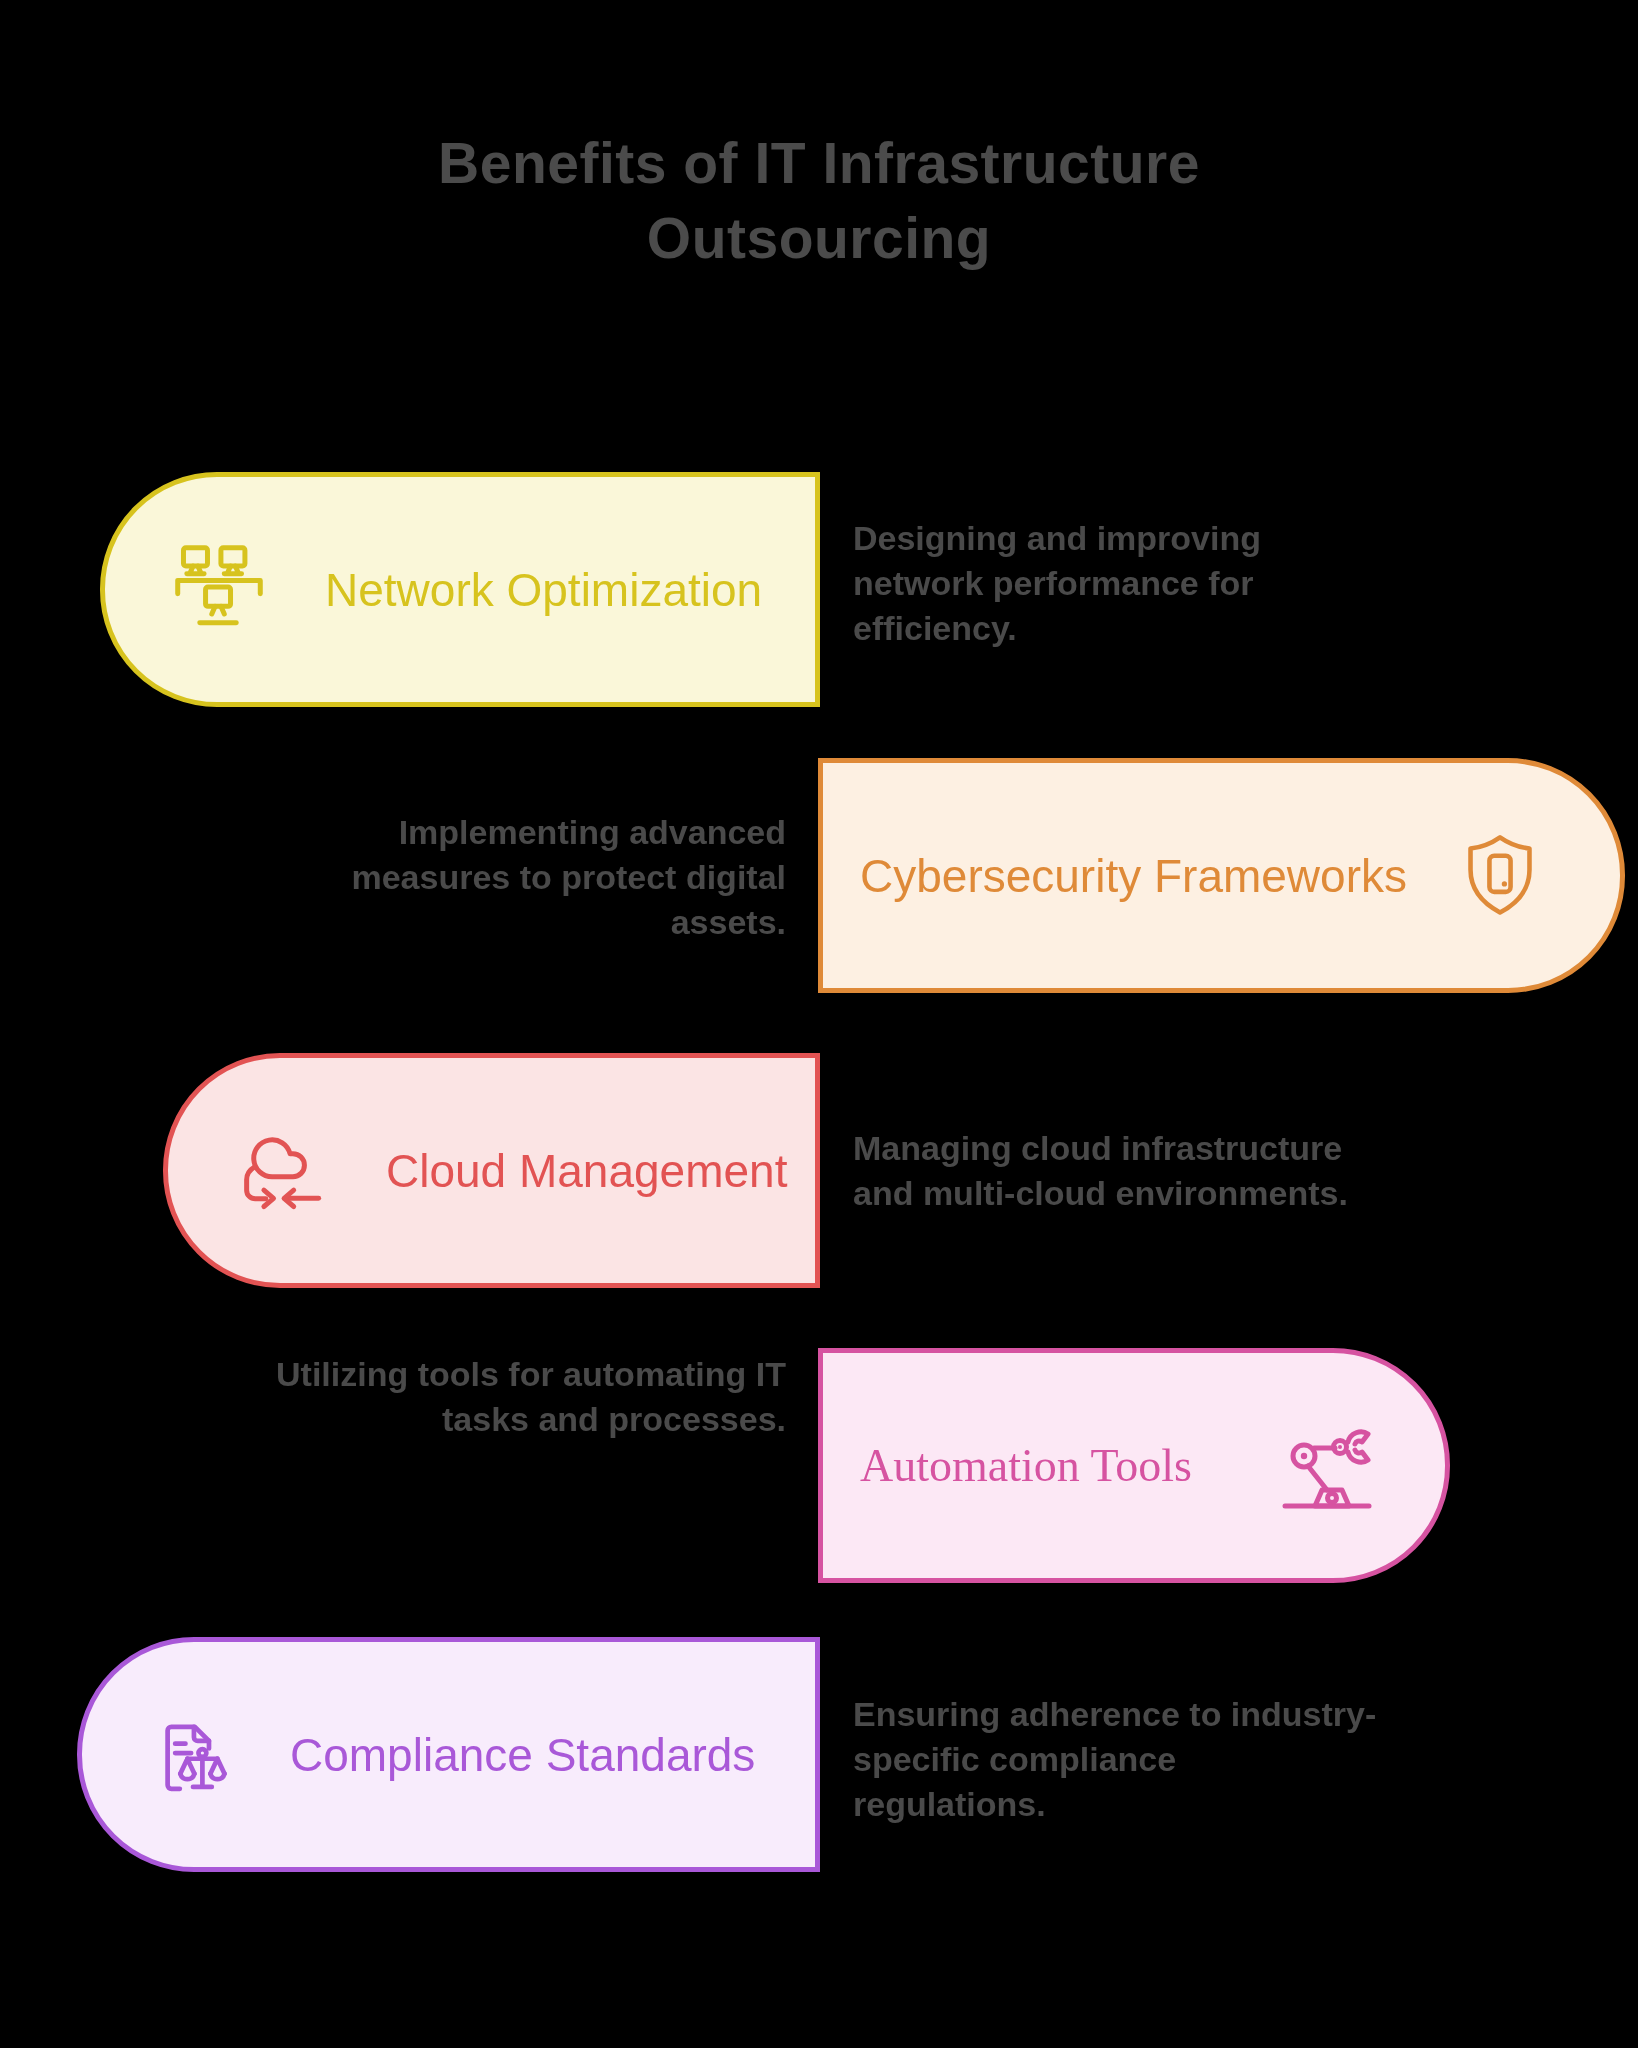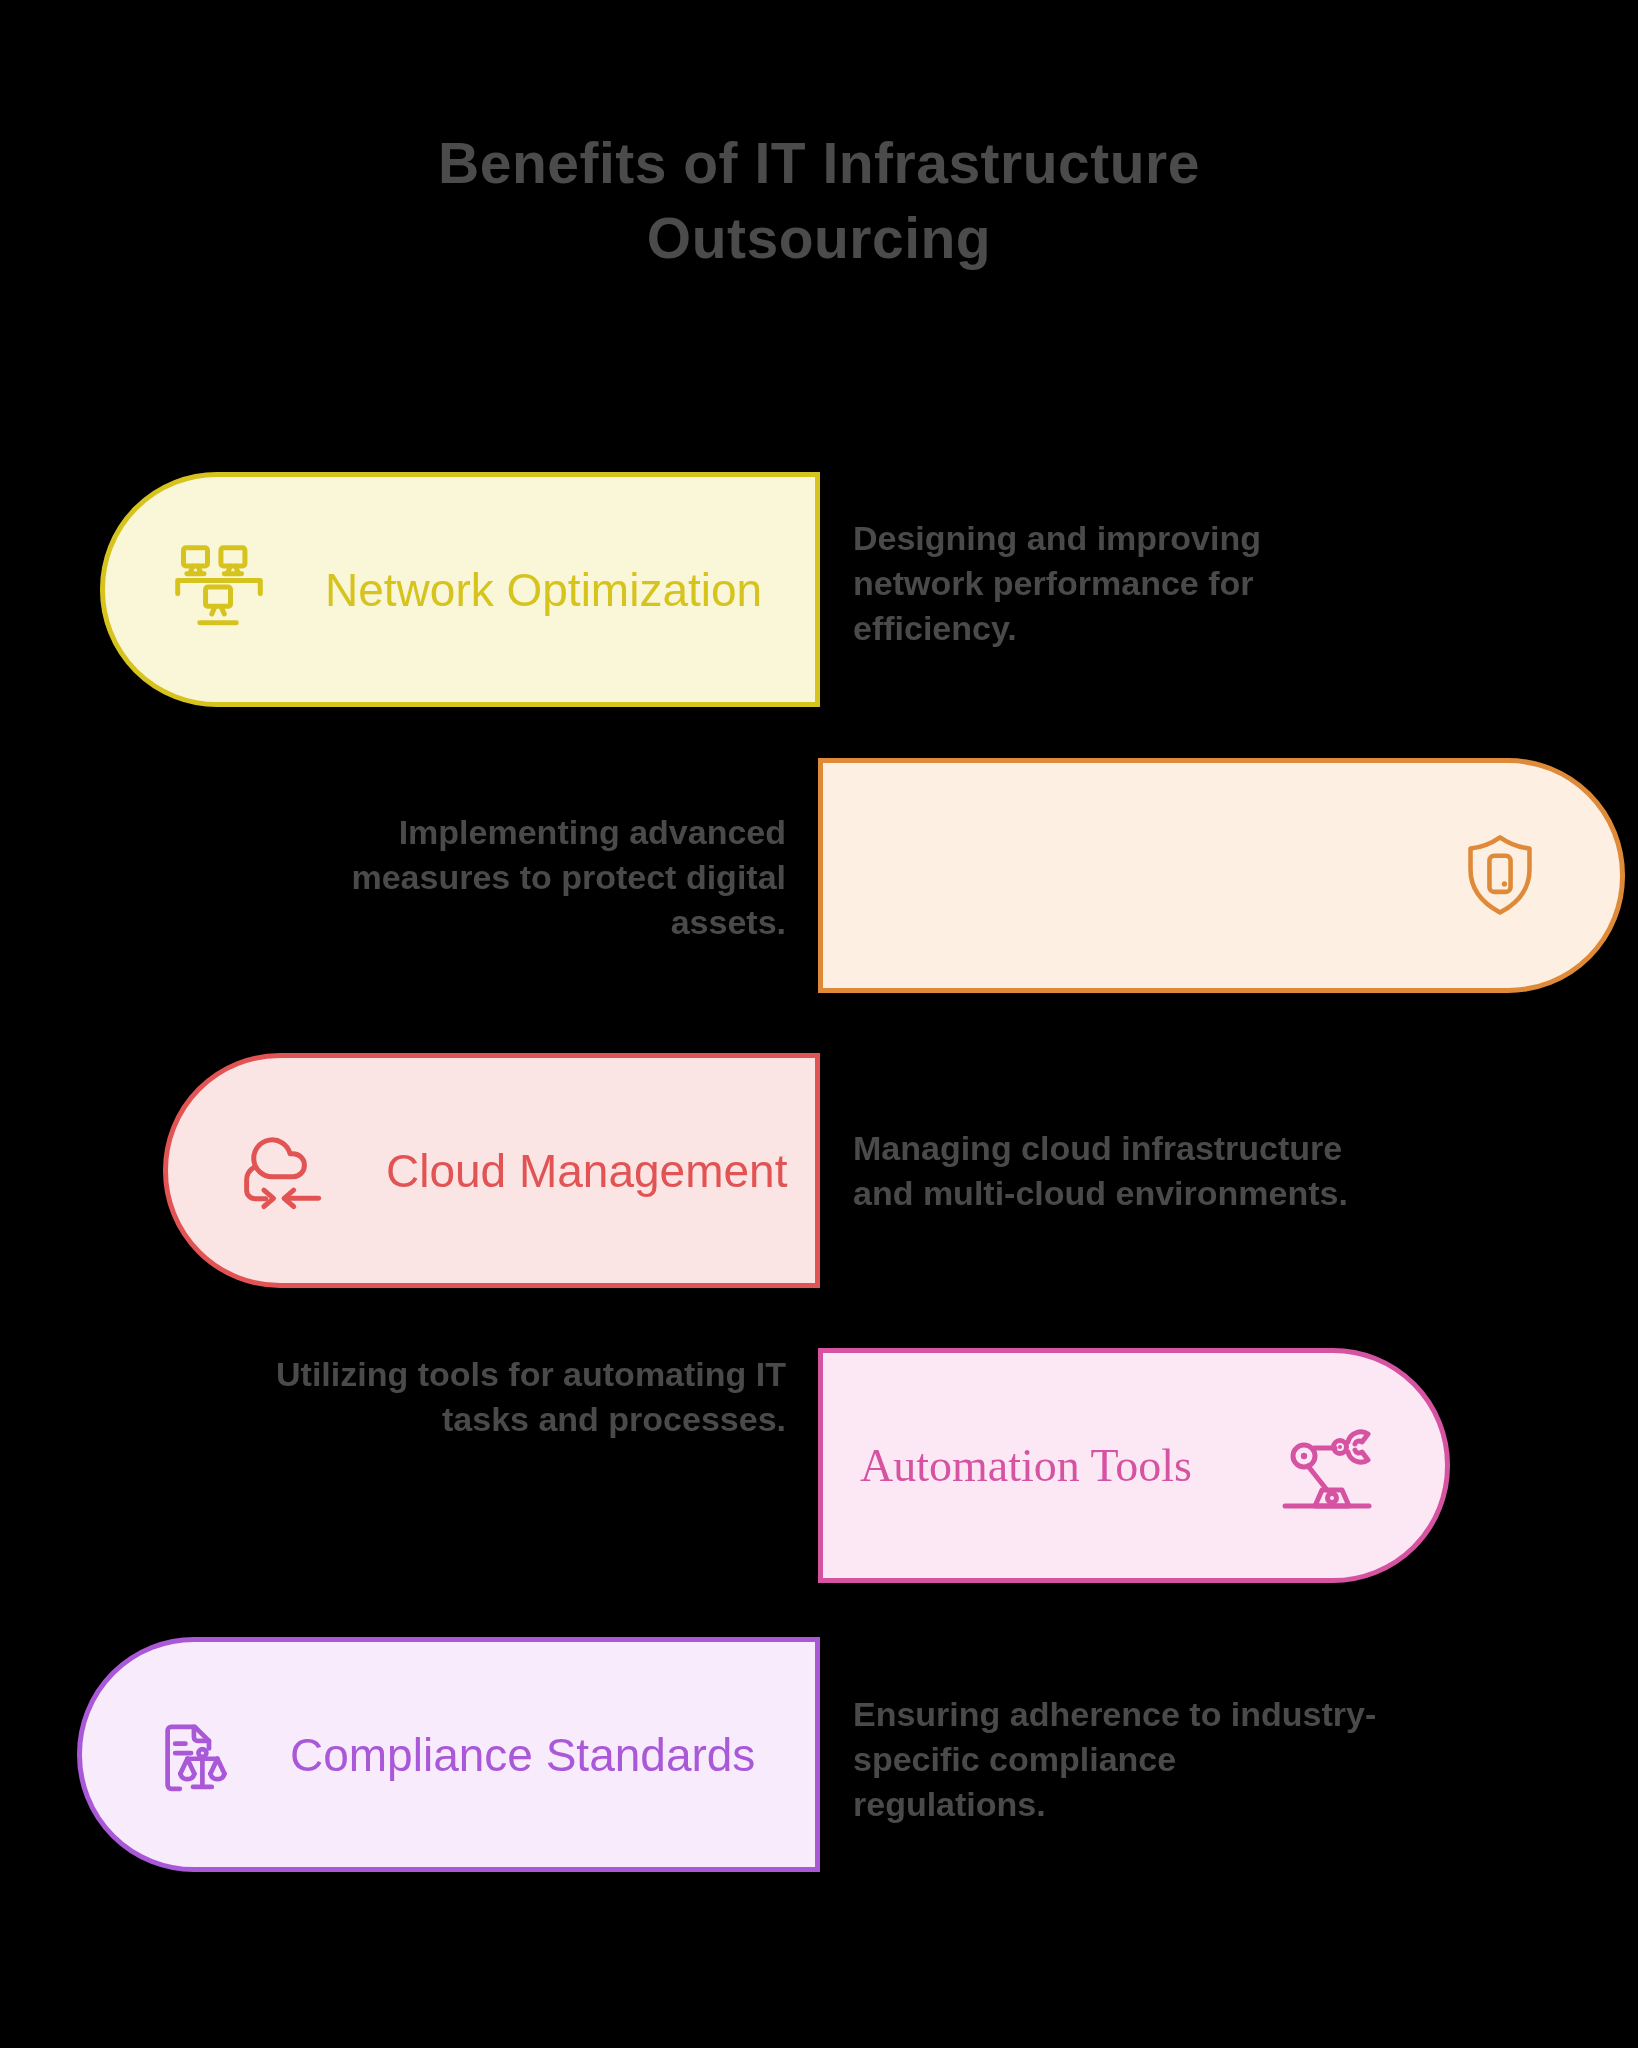--- a/index.html
+++ b/index.html
@@ -79,20 +79,21 @@
         <path d="M46 67 l-3.5 8 M52 67 l3.5 8 M30 84 h38"></path>
       </svg>
     </span>
     <span class="card-title">Network Optimization</span>
   </div>
   <div class="desc d0">Designing and improving
 network performance for
 efficiency.</div>
 
   <div class="card right c1" style="--accent: #df8a38; --fill: #fdf0e2;">
+    <span class="card-title">Cybersecurity Frameworks</span>
     <span class="icon">
       <svg width="88" height="92" viewBox="0 0 100 104" fill="none" stroke="currentColor" stroke-width="5.2" stroke-linecap="round" stroke-linejoin="round">
         <path d="M50 8 C 40 15 27.5 19.5 16.5 20.8 V 45 c0 21 11 36.5 33.5 48.5 C 72.5 81.5 83.5 66 83.5 45 V 20.8 C 72.5 19.5 60 15 50 8 Z"></path>
         <rect x="38" y="29" width="24" height="41" rx="5.5"></rect>
         <circle cx="55" cy="61" r="3" fill="currentColor" stroke="none"></circle>
       </svg>
     </span>
   </div>
   <div class="desc r d1">Implementing advanced
 measures to protect digital

